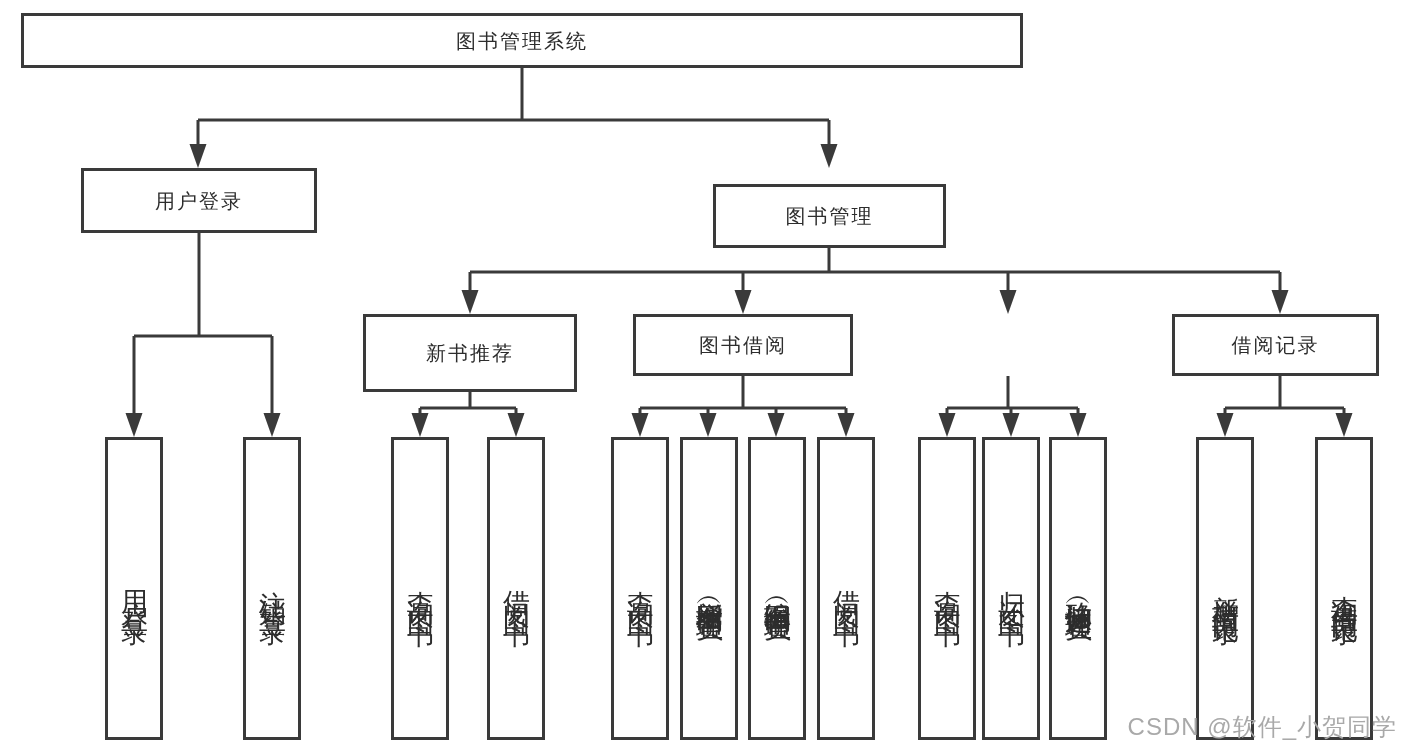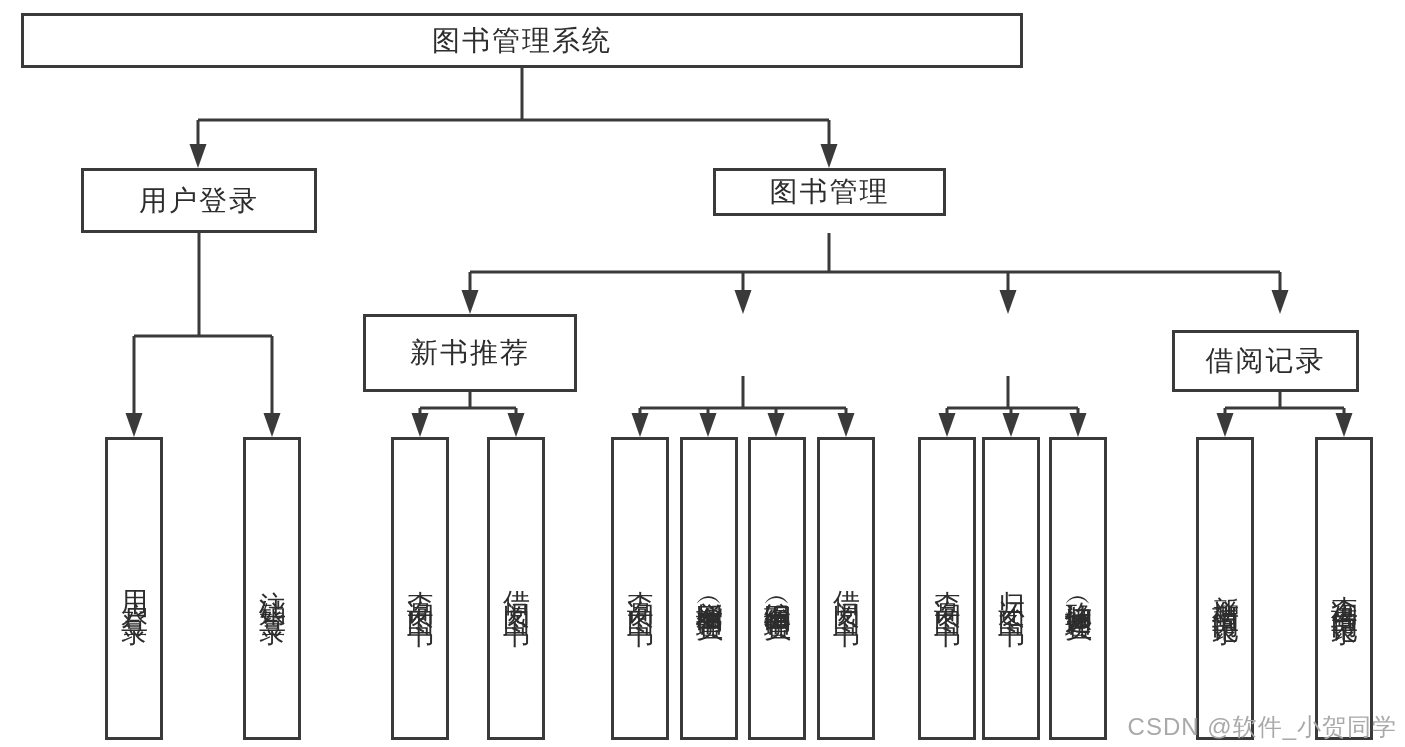--- a/index.html
+++ b/index.html
@@ -6,21 +6,21 @@
   .stage{
     position:relative;width:1405px;height:747px;background:#ffffff;
     font-family:"Liberation Sans", sans-serif;overflow:hidden;color:#2d2d2d;
   }
   svg.connectors{position:absolute;left:0;top:0;}
   .node{
     position:absolute;box-sizing:border-box;background:#ffffff;
     border:3px solid #3a3a3a;display:flex;align-items:center;justify-content:center;
     text-align:center;line-height:1;
   }
-  .h{font-size:28px;letter-spacing:2px;}
+  .h{font-size:20px;letter-spacing:2px;}
   .v{writing-mode:vertical-rl;text-orientation:mixed;font-size:27px;}
   .v.s{letter-spacing:10px;}
   .v.m{letter-spacing:5px;}
   .v.l{letter-spacing:2px;}
   .watermark{
     position:absolute;right:8px;bottom:4px;font-size:24px;color:#a9a9a9;
     letter-spacing:1px;z-index:5;white-space:nowrap;margin-top:20px;
   }
 </style>
 </head>
@@ -72,24 +72,25 @@
       <polygon points="1002.5,413 1019.5,413 1011,437"></polygon>
       <polygon points="1069.5,413 1086.5,413 1078,437"></polygon>
       <polygon points="1216.5,413 1233.5,413 1225,437"></polygon>
       <polygon points="1335.5,413 1352.5,413 1344,437"></polygon>
     </g>
   </svg>
 
   <div class="node h" style="left:21px;top:13px;width:1002px;height:55px">图书管理系统</div>
 
   <div class="node h" style="left:81px;top:168px;width:236px;height:65px">用户登录</div>
-  <div class="node h" style="left:713px;top:168px;width:233px;height:48px">图书管理</div>
+  <div class="node h" style="left:713px;top:184px;width:233px;height:64px">图书管理</div>
 
   <div class="node h" style="left:363px;top:314px;width:214px;height:78px">新书推荐</div>
-  <div class="node h" style="left:1172px;top:330px;width:187px;height:62px">借阅记录</div>
+  <div class="node h" style="left:633px;top:314px;width:220px;height:62px">图书借阅</div>
+  <div class="node h" style="left:1172px;top:314px;width:207px;height:62px">借阅记录</div>
 
   <div class="node v s" style="left:105px;top:437px;width:58px;height:303px">用户登录</div>
   <div class="node v s" style="left:243px;top:437px;width:58px;height:303px">注销登录</div>
 
   <div class="node v s" style="left:391px;top:437px;width:58px;height:303px">查询图书</div>
   <div class="node v s" style="left:487px;top:437px;width:58px;height:303px">借阅图书</div>
 
   <div class="node v s" style="left:611px;top:437px;width:58px;height:303px">查询图书</div>
   <div class="node v l" style="left:680px;top:437px;width:58px;height:303px">新增图书（管理员）</div>
   <div class="node v l" style="left:748px;top:437px;width:58px;height:303px">编辑图书（管理员）</div>

